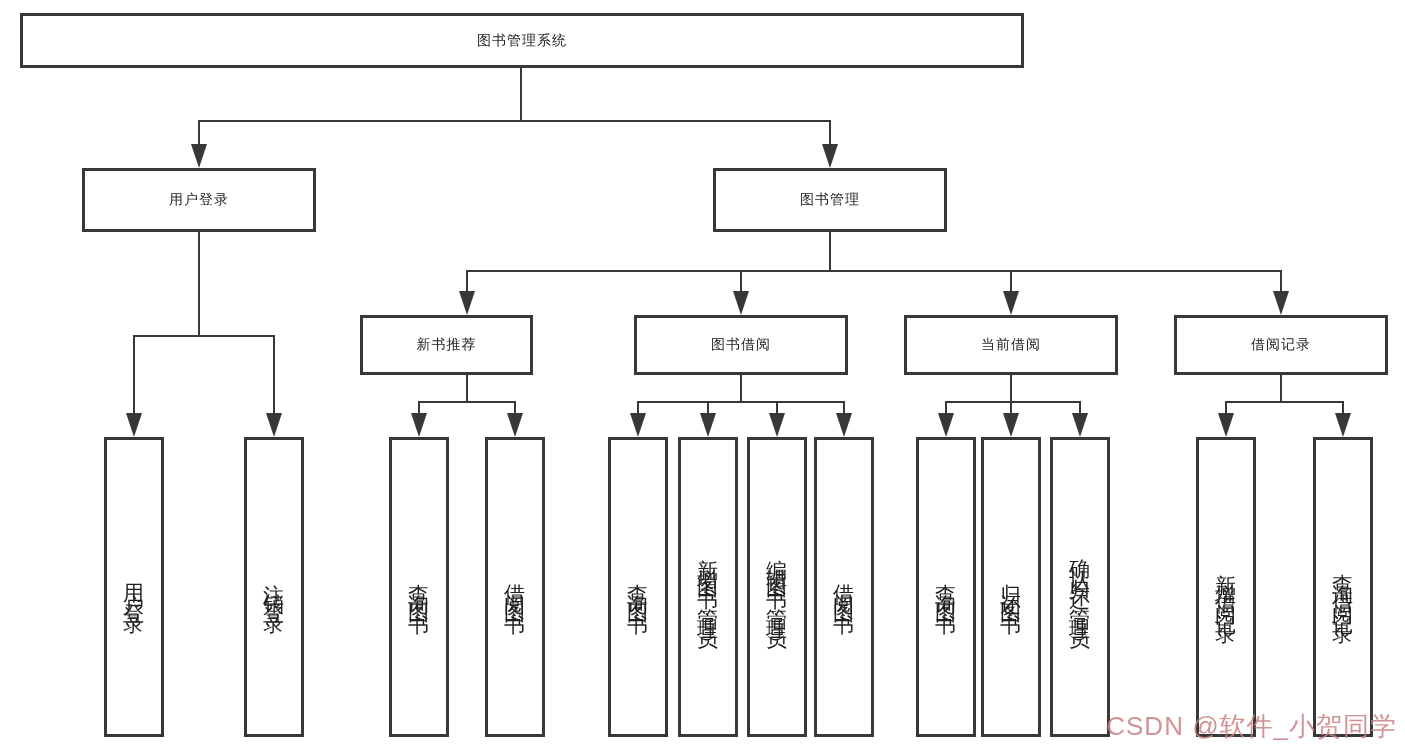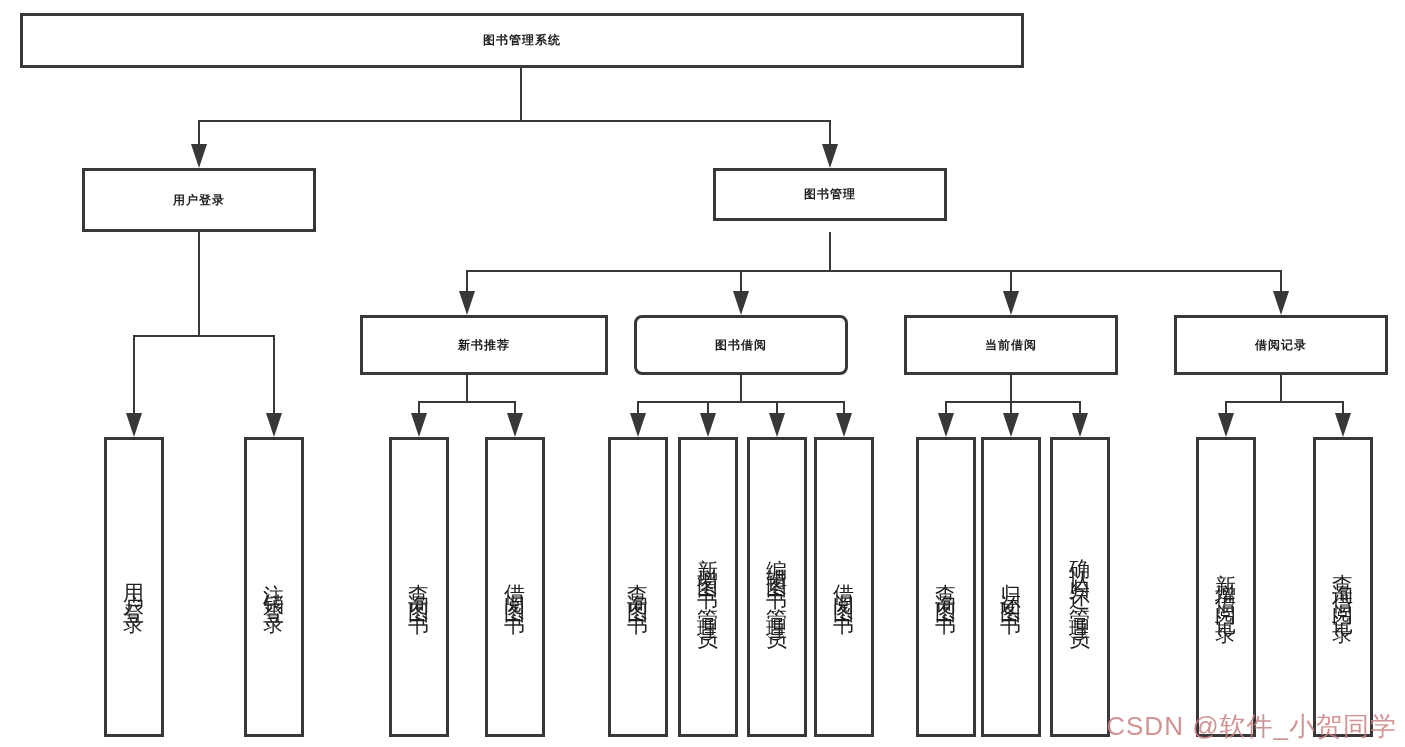--- a/index.html
+++ b/index.html
@@ -28,24 +28,23 @@
     box-sizing: border-box;
     border: 3px solid #383838;
     background: #ffffff;
     display: flex;
     align-items: center;
     justify-content: center;
     color: #1f1f1f;
     z-index: 2;
   }
   .hlabel {
-    font-size: 12px;
+    font-size: 14px;
     letter-spacing: 1px;
     white-space: nowrap;
-    font-weight: bold;
   }
   .leaf {
     top: 437px;
     width: 60px;
     height: 300px;
   }
   .vtext {
     writing-mode: vertical-lr;
     text-orientation: mixed;
     font-size: 21px;
@@ -138,28 +137,28 @@
     </g>
   </svg>
 
   <div class="box" style="left:20px; top:13px; width:1004px; height:55px;">
     <span class="hlabel">图书管理系统</span>
   </div>
 
   <div class="box" style="left:82px; top:168px; width:234px; height:64px;">
     <span class="hlabel">用户登录</span>
   </div>
-  <div class="box" style="left:713px; top:168px; width:234px; height:53px;">
+  <div class="box" style="left:713px; top:168px; width:234px; height:64px;">
     <span class="hlabel">图书管理</span>
   </div>
 
-  <div class="box" style="left:360px; top:315px; width:248px; height:60px;">
+  <div class="box" style="left:360px; top:315px; width:173px; height:60px;">
     <span class="hlabel">新书推荐</span>
   </div>
-  <div class="box" style="left:634px; top:315px; width:214px; height:60px;border-radius:8px;">
+  <div class="box" style="left:634px; top:315px; width:214px; height:60px;">
     <span class="hlabel">图书借阅</span>
   </div>
   <div class="box" style="left:1174px; top:315px; width:214px; height:60px;">
     <span class="hlabel">借阅记录</span>
   </div>
   <div class="box" style="left:904px; top:315px; width:214px; height:60px;">
     <span class="hlabel">当前借阅</span>
   </div>
 
   <div class="box leaf" style="left:104px;">

